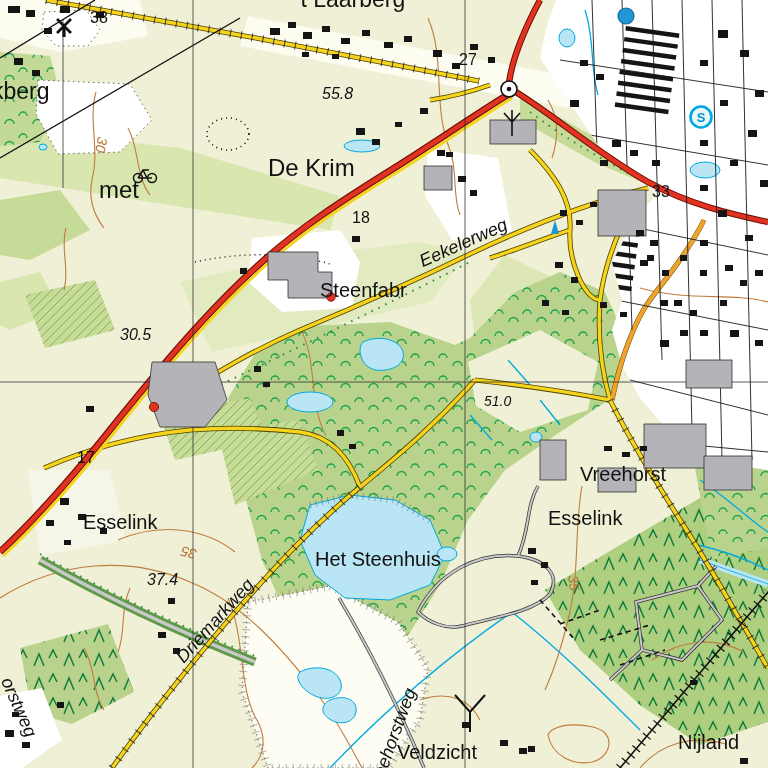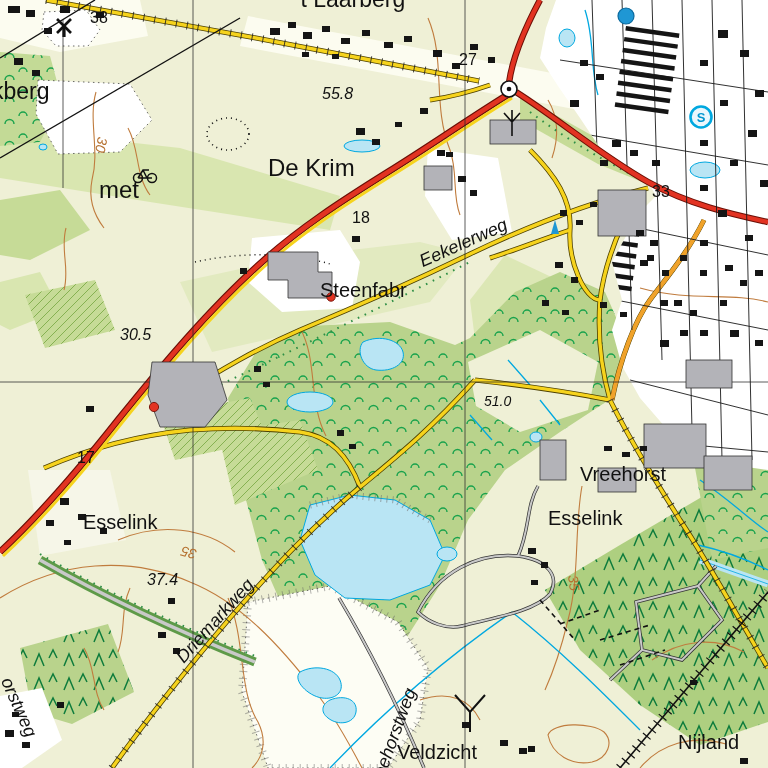--- a/index.html
+++ b/index.html
@@ -433,20 +433,21 @@
       <div class="lbl road" style="left: 424px; top: 252px; transform: rotate(-24deg);">Eekelerweg</div>
       <div class="lbl num" style="left: 652px; top: 184px;">33</div>
       <div class="lbl height" style="left: 120px; top: 327px;">30.5</div>
       <div class="lbl height sm" style="left: 484px; top: 394px;">51.0</div>
       <div class="lbl num" style="left: 77px; top: 450px;">17</div>
       <div class="lbl name" style="left: 580px; top: 464px;">Vreehorst</div>
       <div class="lbl name" style="left: 83px; top: 512px;">Esselink</div>
       <div class="lbl name" style="left: 548px; top: 508px;">Esselink</div>
       <div class="lbl contour" style="left: 566px; top: 562px; transform: rotate(83deg);">35</div>
       <div class="lbl contour" style="left: 198px; top: 534px; transform: rotate(195deg);">35</div>
+      <div class="lbl name" style="left: 315px; top: 549px;">Het Steenhuis</div>
       <div class="lbl height" style="left: 147px; top: 572px;">37.4</div>
       <div class="lbl road" style="left: 186px; top: 648px; transform: rotate(-48deg);">Driemarkweg</div>
       <div class="lbl road" style="left: 381px; top: 778px; transform: rotate(-70deg);">Vreehorstweg</div>
       <div class="lbl road" style="left: -2px; top: 664px; transform: rotate(66deg);">orstweg</div>
       <div class="lbl name" style="left: 397px; top: 742px;">Veldzicht</div>
       <div class="lbl name" style="left: 678px; top: 732px;">Nijland</div>
     </div>
 </div>
 
 </body></html>

